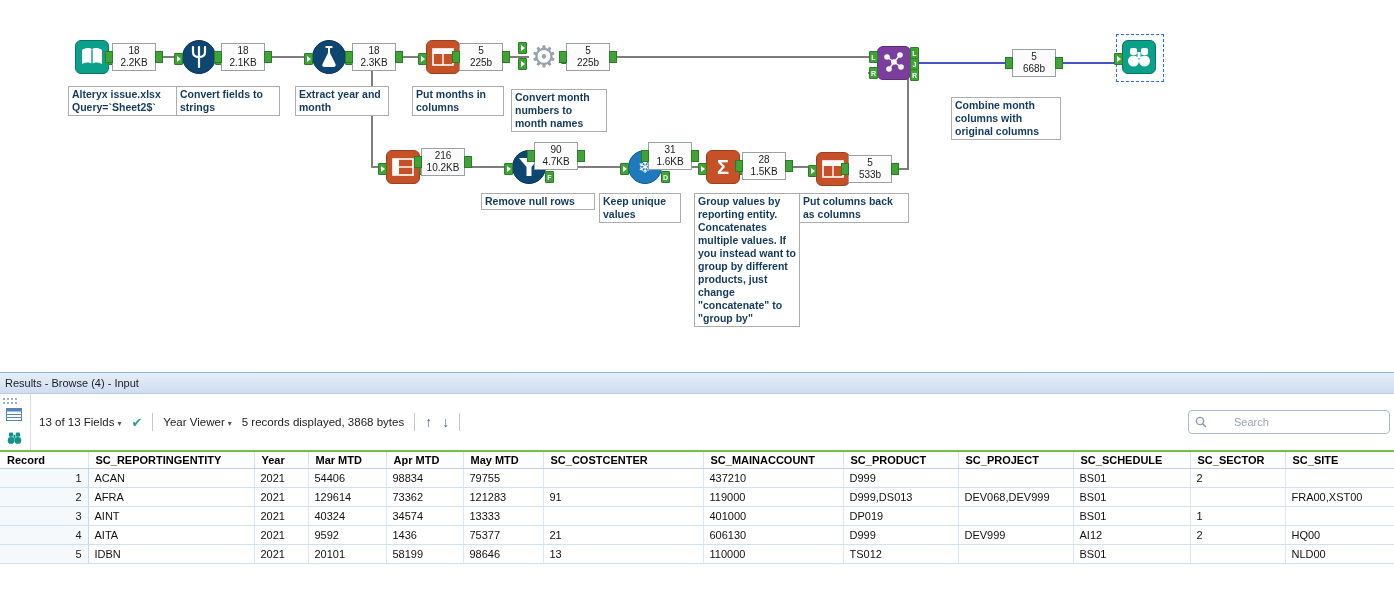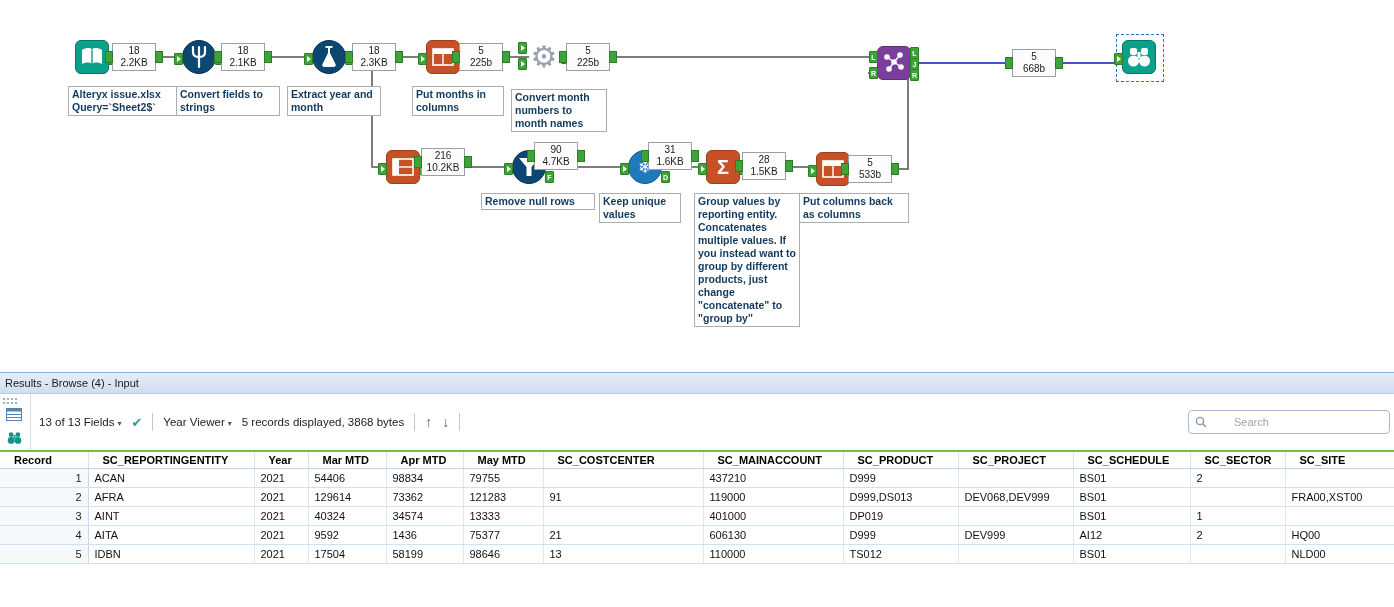--- a/index.html
+++ b/index.html
@@ -53,21 +53,21 @@
   .arrow-btn{color:#44679b;font-size:14px;cursor:default;}
   .check{color:#1ea08e;font-size:13px;}
   .search{position:absolute;right:4px;top:16px;width:202px;height:24px;border:1px solid #a9bcd4;
        border-radius:4px;display:flex;align-items:center;background:#fff;box-sizing:border-box;
        padding:0 6px;gap:5px;}
   .search input{border:none;outline:none;font-size:11px;flex:1;color:#333;font-family:inherit;background:transparent;margin-left:20px;}
   .search input::placeholder{color:#9aa5b3;}
 
   table{border-collapse:collapse;table-layout:fixed;width:1394px;font-size:11px;}
   th{font-weight:bold;text-align:left;border-top:2px solid #74bf44;border-right:1px solid #d9e4f1;
-     border-bottom:1px solid #bfd2e6;padding:1px 14px;height:14px;white-space:nowrap;overflow:hidden;background:#fdfdfd;}
+     border-bottom:1px solid #bfd2e6;padding:1px 7px;height:14px;white-space:nowrap;overflow:hidden;background:#fdfdfd;}
   td{border-right:1px solid #dde8f4;border-bottom:1px solid #d2e1f0;padding:1px 6px;height:16px;
      white-space:nowrap;overflow:hidden;color:#111;}
   td.record{text-align:right;background:#f6f9fc;border-right:1px solid #c9d8ea;color:#222;}
 </style>
 </head>
 <body>
 
 <div class="canvas">
 
   <div class="hline" style="left:109px;top:56px;width:75px"></div>
@@ -239,23 +239,24 @@
     <div>28</div>
       <div>1.5KB</div>
     </div>
   <div class="ann" style="left:848px;top:155px">
     <div>5</div>
       <div>533b</div>
     </div>
 
   <div class="caption" style="left:68px;top:86px;width:102px">Alteryx issue.xlsx Query=`Sheet2$`</div>
   <div class="caption" style="left:176px;top:86px;width:96px">Convert fields to strings</div>
-  <div class="caption" style="left:287px;top:86px;width:86px">Extract year and month</div>
+  <div class="caption" style="left:295px;top:86px;width:86px">Extract year and month</div>
   <div class="caption" style="left:412px;top:86px;width:84px">Put months in columns</div>
   <div class="caption" style="left:511px;top:89px;width:88px">Convert month numbers to month names</div>
+  <div class="caption" style="left:951px;top:97px;width:102px">Combine month columns with original columns</div>
   <div class="caption" style="left:481px;top:193px;width:106px">Remove null rows</div>
   <div class="caption" style="left:599px;top:193px;width:74px">Keep unique values</div>
   <div class="caption" style="left:694px;top:193px;width:98px">Group values by reporting entity. Concatenates multiple values. If you instead want to group by different products, just change "concatenate" to "group by"</div>
   <div class="caption" style="left:799px;top:193px;width:102px">Put columns back as columns</div>
 </div>
 
 <div class="results">
   <div class="res-header">Results - Browse (4) - Input</div>
 
   <div class="res-toolbar">
@@ -392,21 +393,21 @@
           <td>D999</td>
           <td>DEV999</td>
           <td>AI12</td>
           <td>2</td>
           <td>HQ00</td>
         </tr>
         <tr>
           <td class="record">5</td>
           <td>IDBN</td>
           <td>2021</td>
-          <td>17504</td>
+          <td>20101</td>
           <td>58199</td>
           <td>98646</td>
           <td>13</td>
           <td>110000</td>
           <td>TS012</td>
           <td></td>
           <td>BS01</td>
           <td></td>
           <td>NLD00</td>
         </tr>

